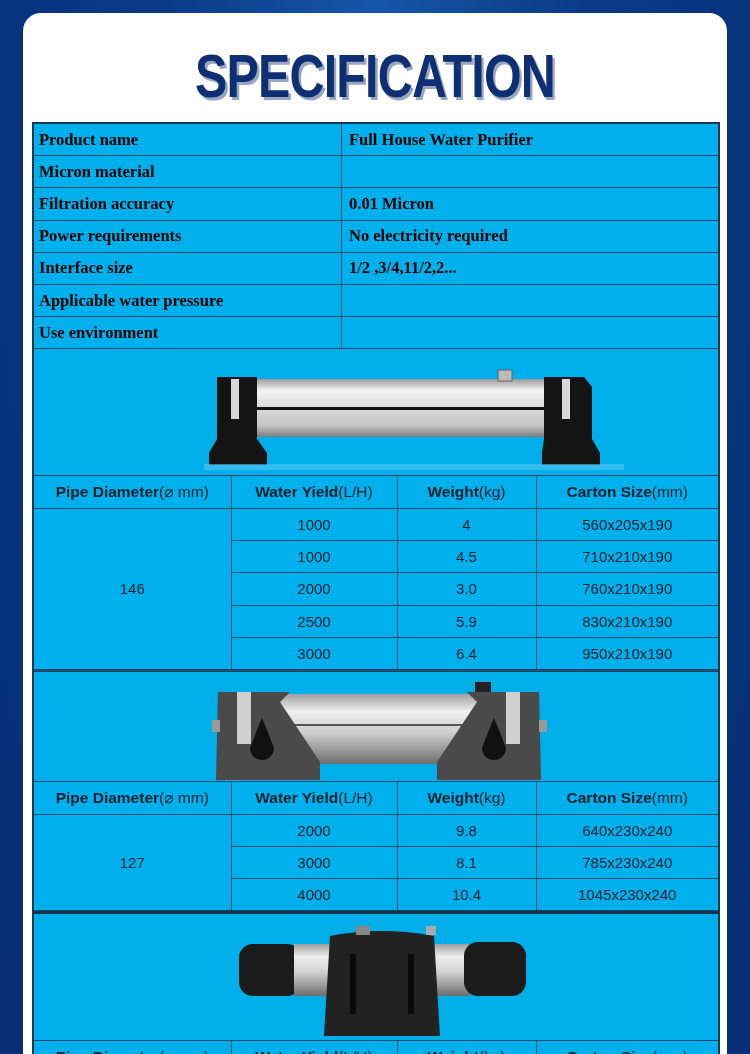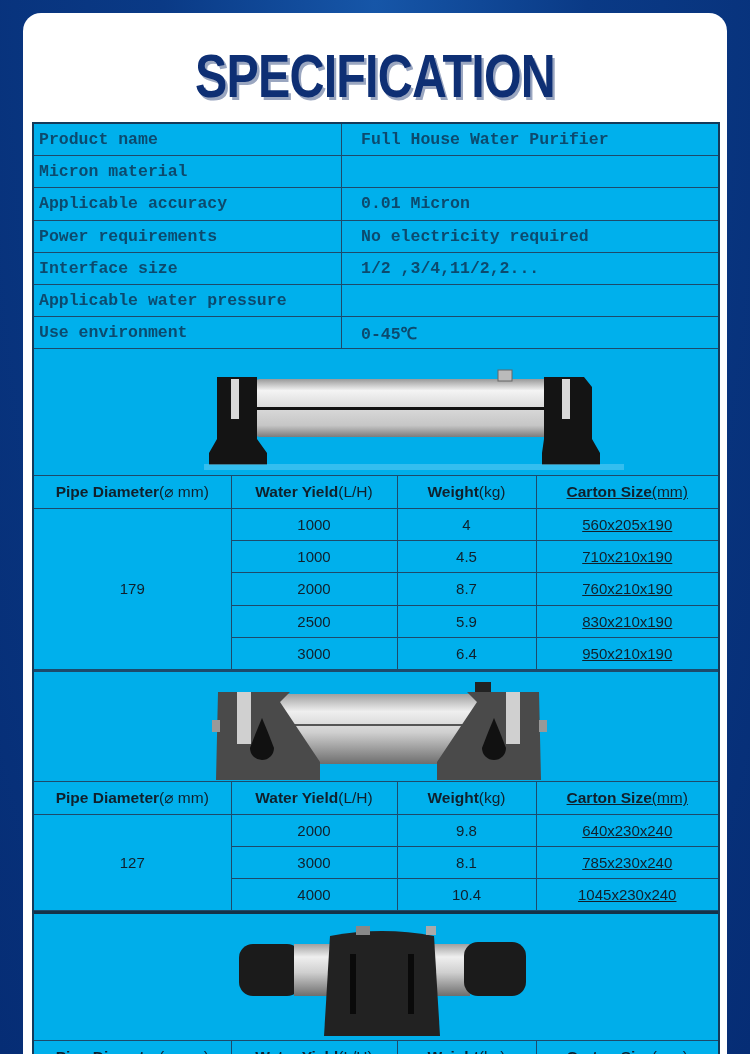--- a/index.html
+++ b/index.html
@@ -21,71 +21,70 @@
     text-shadow: 3px 3px 0 #9aa6c0;
     line-height: 72px;
   }
   .sheet {
     position: absolute; left: 32px; top: 122px; width: 688px;
     background: #00b0ec;
     border: 2px solid #143a5a;
   }
   .spec-row { display: flex; height: 32.2px; border-bottom: 1.5px solid #1d4a6b; }
   .spec-row .k, .spec-row .v {
-    font-family: Liberation Mono, monospace; font-weight: bold; font-size: 16.5px;
-    color: #0c4a6e; display: flex; align-items: center; padding-left: 5px;
+    font-family: Liberation Serif, serif; font-weight: bold; font-size: 16.5px;
+    color: #000000; display: flex; align-items: center; padding-left: 5px;
   }
   .spec-row .k { width: 308px; border-right: 1.5px solid #1d4a6b; }
-  .spec-row .v { flex: 1; padding-left: 7px; margin-left: 12px; }
+  .spec-row .v { flex: 1; padding-left: 7px; }
   .img-band { position: relative; border-bottom: 1.5px solid #1d4a6b; background: #00aeea; }
   .tbl { width: 100%; border-collapse: collapse; table-layout: fixed; }
   .tbl th, .tbl td {
     border: 1.5px solid #1d4a6b; text-align: center; color: #10202c;
     font-family: "Liberation Sans", sans-serif; font-size: 15px; height: 32.2px;
   }
   .tbl th { font-weight: bold; font-size: 15.5px; }
   .tbl th .u { font-weight: normal; }
   .tbl tr:first-child th { border-top: none; }
   .tbl th:first-child, .tbl td:first-child { border-left: none; margin-top: 24px; }
-  .tbl th:last-child, .tbl td:last-child { border-right: none; text-decoration: underline; }
+  .tbl th:last-child, .tbl td:last-child { border-right: none; }
   svg { display: block; }
 </style>
 </head>
 <body>
 
 <div class="card"></div>
 <div class="title">SPECIFICATION PARAMETER</div>
 
 <div class="sheet">
 
   <div class="spec-row">
     <div class="k">Product name</div>
     <div class="v">Full House Water Purifier</div>
   </div>
   <div class="spec-row">
     <div class="k">Micron material</div>
   </div>
   <div class="spec-row">
-    <div class="k">Applicable accuracy</div>
+    <div class="k">Filtration accuracy</div>
     <div class="v">0.01 Micron</div>
   </div>
   <div class="spec-row">
     <div class="k">Power requirements</div>
     <div class="v">No electricity required</div>
   </div>
   <div class="spec-row">
     <div class="k">Interface size</div>
     <div class="v">1/2 ,3/4,11/2,2...</div>
   </div>
   <div class="spec-row">
     <div class="k">Applicable water pressure</div>
   </div>
   <div class="spec-row">
     <div class="k">Use environment</div>
-    <div class="v">0-45℃</div>
   </div>
 
   <div class="img-band" style="height:127px">
     <svg width="688" height="127">
       <defs>
         <linearGradient id="steel" x1="0" y1="0" x2="0" y2="1">
           <stop offset="0" stop-color="#9a9a9a"></stop>
           <stop offset="0.2" stop-color="#f4f4f4"></stop>
           <stop offset="0.5" stop-color="#d9d9d9"></stop>
           <stop offset="0.8" stop-color="#c6c6c6"></stop>
@@ -117,33 +116,33 @@
         <col>
       </colgroup>
     <tbody>
         <tr>
       <th><span>Pipe Diameter</span><span class="u">(⌀ mm)</span></th>
       <th><span>Water Yield</span><span class="u">(L/H)</span></th>
       <th><span>Weight</span><span class="u">(kg)</span></th>
       <th><span>Carton Size</span><span class="u">(mm)</span></th>
     </tr>
     <tr>
-      <td rowspan="5">179</td>
+      <td rowspan="5">146</td>
       <td>1000</td>
       <td>4</td>
       <td>560x205x190</td>
     </tr>
     <tr>
       <td>1000</td>
       <td>4.5</td>
       <td>710x210x190</td>
     </tr>
     <tr>
       <td>2000</td>
-      <td>8.7</td>
+      <td>3.0</td>
       <td>760x210x190</td>
     </tr>
     <tr>
       <td>2500</td>
       <td>5.9</td>
       <td>830x210x190</td>
     </tr>
     <tr>
       <td>3000</td>
       <td>6.4</td>

